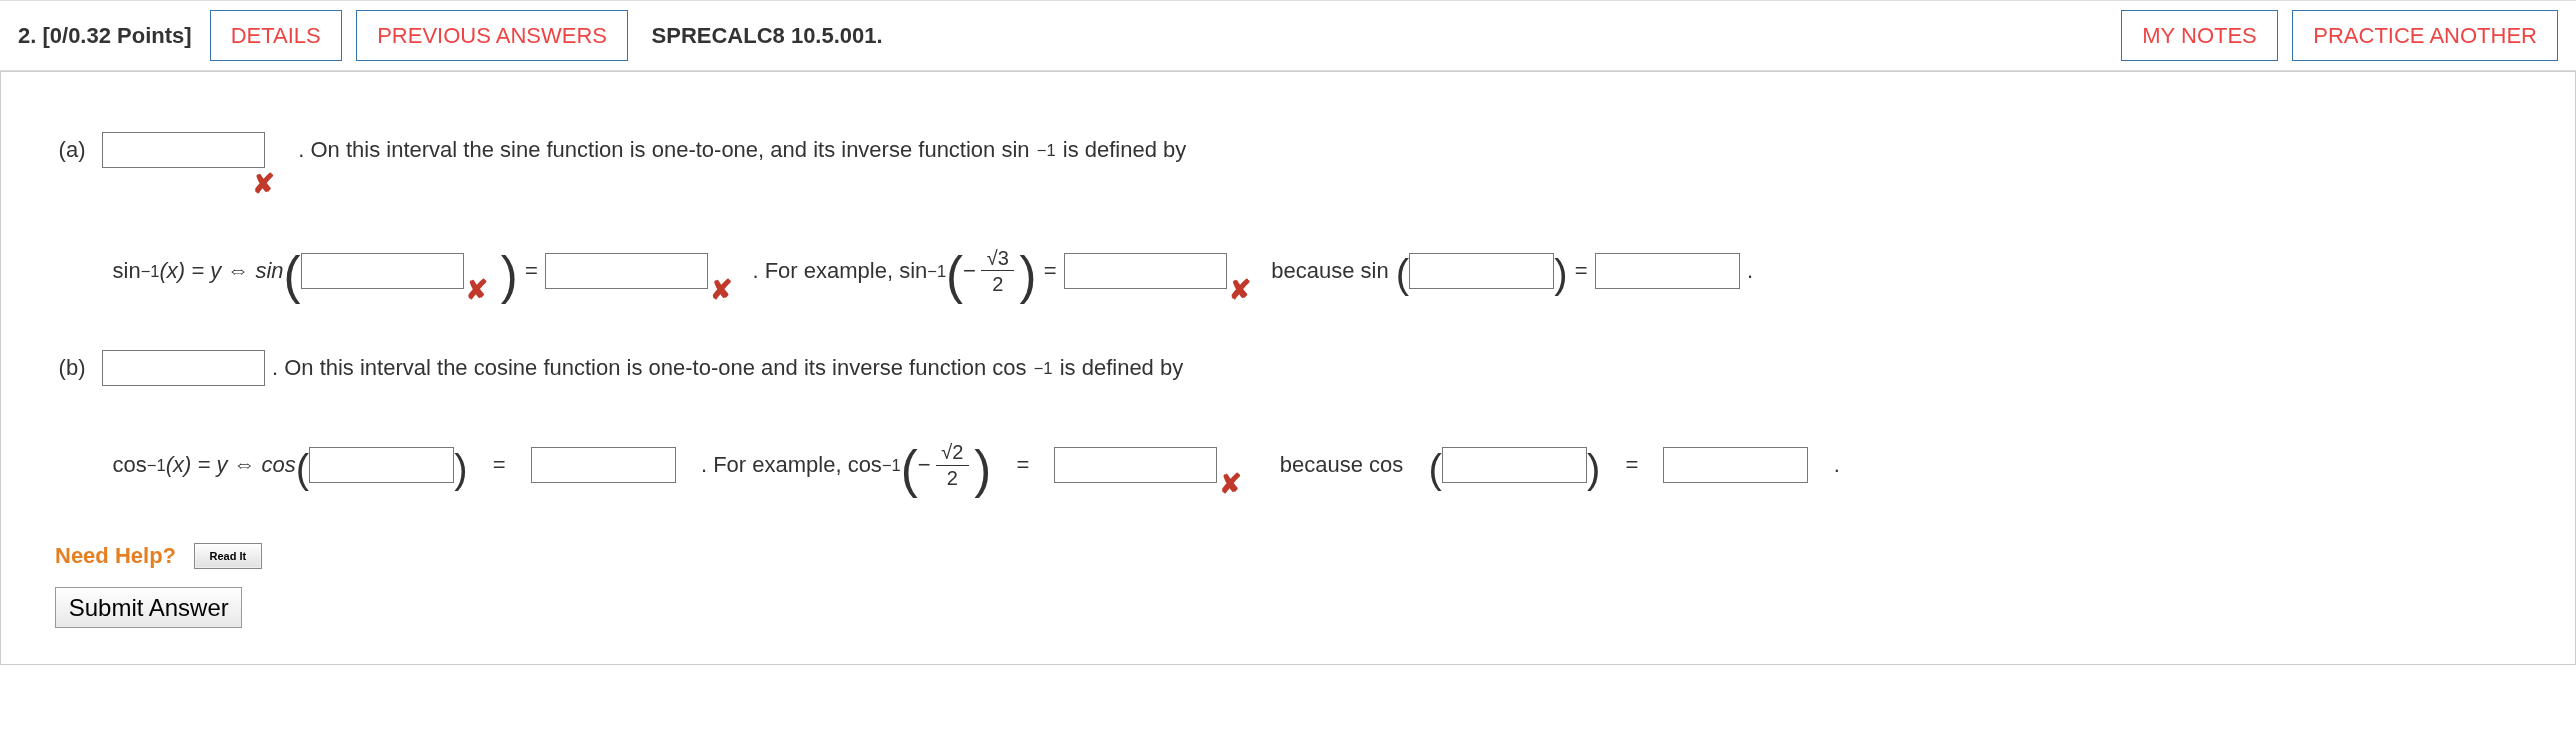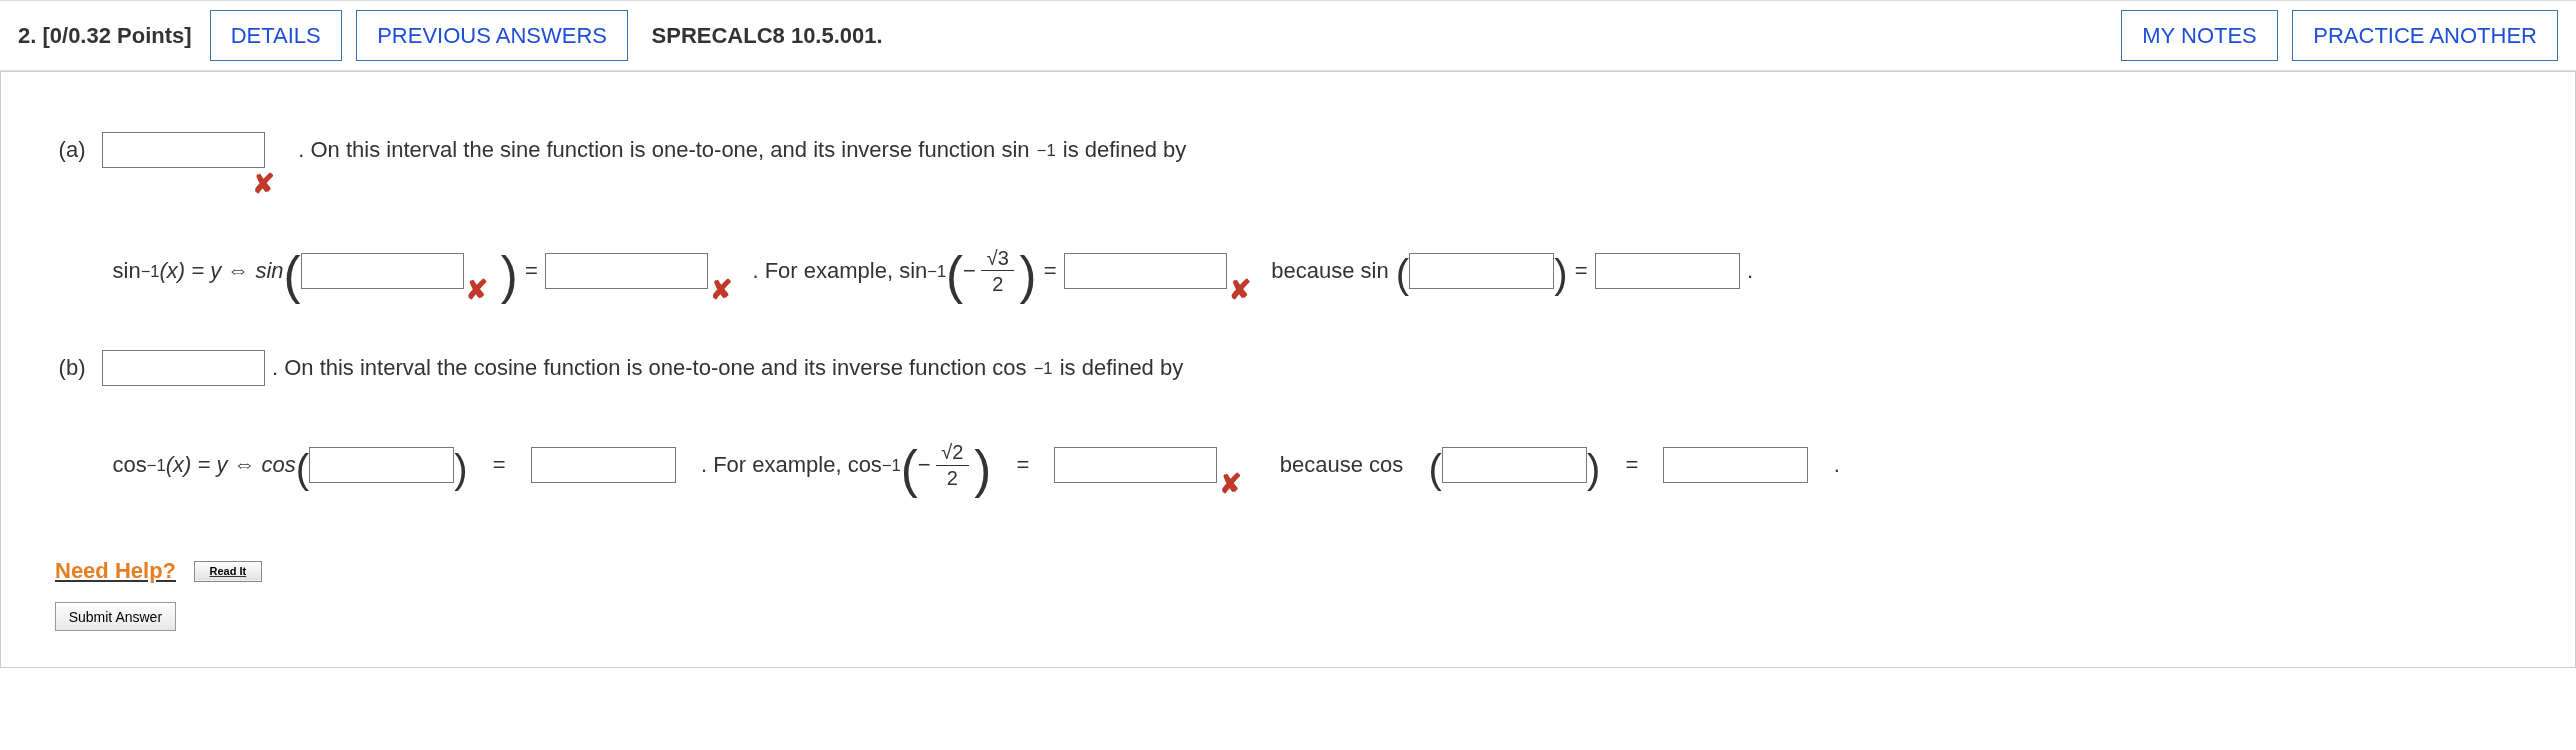--- a/index.html
+++ b/index.html
@@ -24,21 +24,21 @@
     margin-right: 18px;
   }
   .btn {
     display: inline-flex;
     align-items: center;
     justify-content: center;
     height: 51px;
     padding: 0 20px;
     background: #fff;
     border: 1.8px solid #3973ac;
-    color: #1d4ed8;
+    color: #ef4444;
     font-size: 22px;
     margin-right: 14.5px;
     cursor: pointer;
     font-family: inherit;
   }
   .btn:last-child { margin-right: 0; }
   .ref-text {
     font-weight: bold;
     margin-left: 9px;
   }
@@ -118,30 +118,28 @@
     font-size: 11px;
     font-weight: bold;
     cursor: pointer;
     font-family: inherit;
     box-shadow: inset 0 0 0 0.9px rgba(255,255,255,0.5);
   }
   .submit-btn {
     background: linear-gradient(#fefefe, #e8e8e8);
     border: 0.9px solid #999;
     padding: 5.4px 12.7px;
-    font-size: 14px;
+    font-size: 24px;
     cursor: pointer;
     font-family: inherit;
     margin-top: 18px;
   }
   .nh-row {
     display: flex;
-    align-items: center;
-    margin-top: 60px;
-    text-decoration: underline;
+    margin-top: 45px;
   }
   .nowrap { white-space: nowrap; display: inline-flex; align-items: center; }
 </style>
 </head>
 <body>
 
 <div class="header-bar">
   <span class="q-label">2.  [0/0.32 Points]</span>
   <button class="btn">DETAILS</button>
   <button class="btn">PREVIOUS ANSWERS</button>

